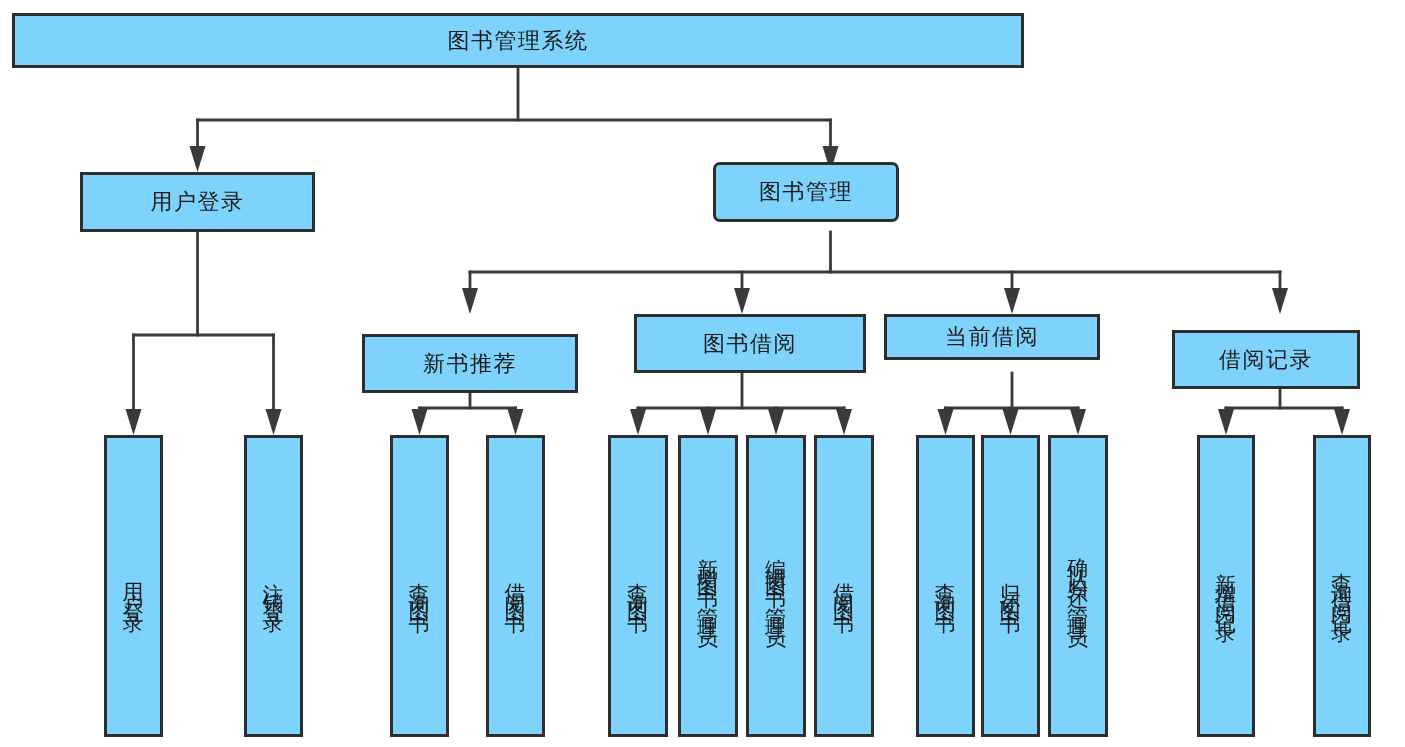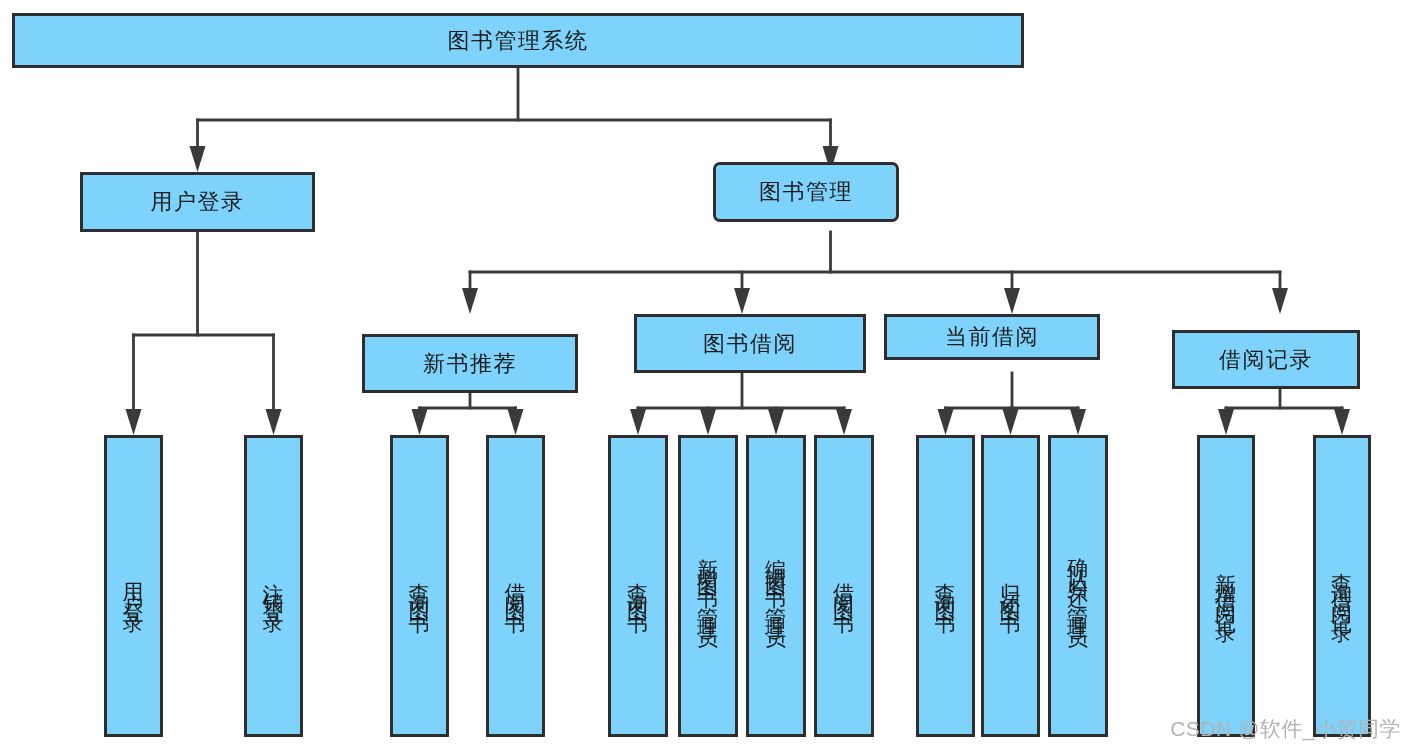--- a/index.html
+++ b/index.html
@@ -169,14 +169,13 @@
       <div class="node v" style="left: 1048px; top: 435px; width: 60px; height: 302px; border-color: rgb(46, 46, 46); color: rgb(26, 26, 26);">
         <span class="label">确认归还（管理员）</span>
       </div>
       <div class="node v" style="left: 1197px; top: 435px; width: 58px; height: 302px; border-color: rgb(46, 46, 46); color: rgb(26, 26, 26);">
         <span class="label">新增借阅记录</span>
       </div>
       <div class="node v" style="left: 1313px; top: 435px; width: 58px; height: 302px; border-color: rgb(46, 46, 46); color: rgb(26, 26, 26);">
         <span class="label">查询借阅记录</span>
       </div>
     </div>
-  <div id="watermark" style="color: rgb(179, 179, 179);">CSDN @软件_小贺同学</div>
 </div>
 
 </body></html>

